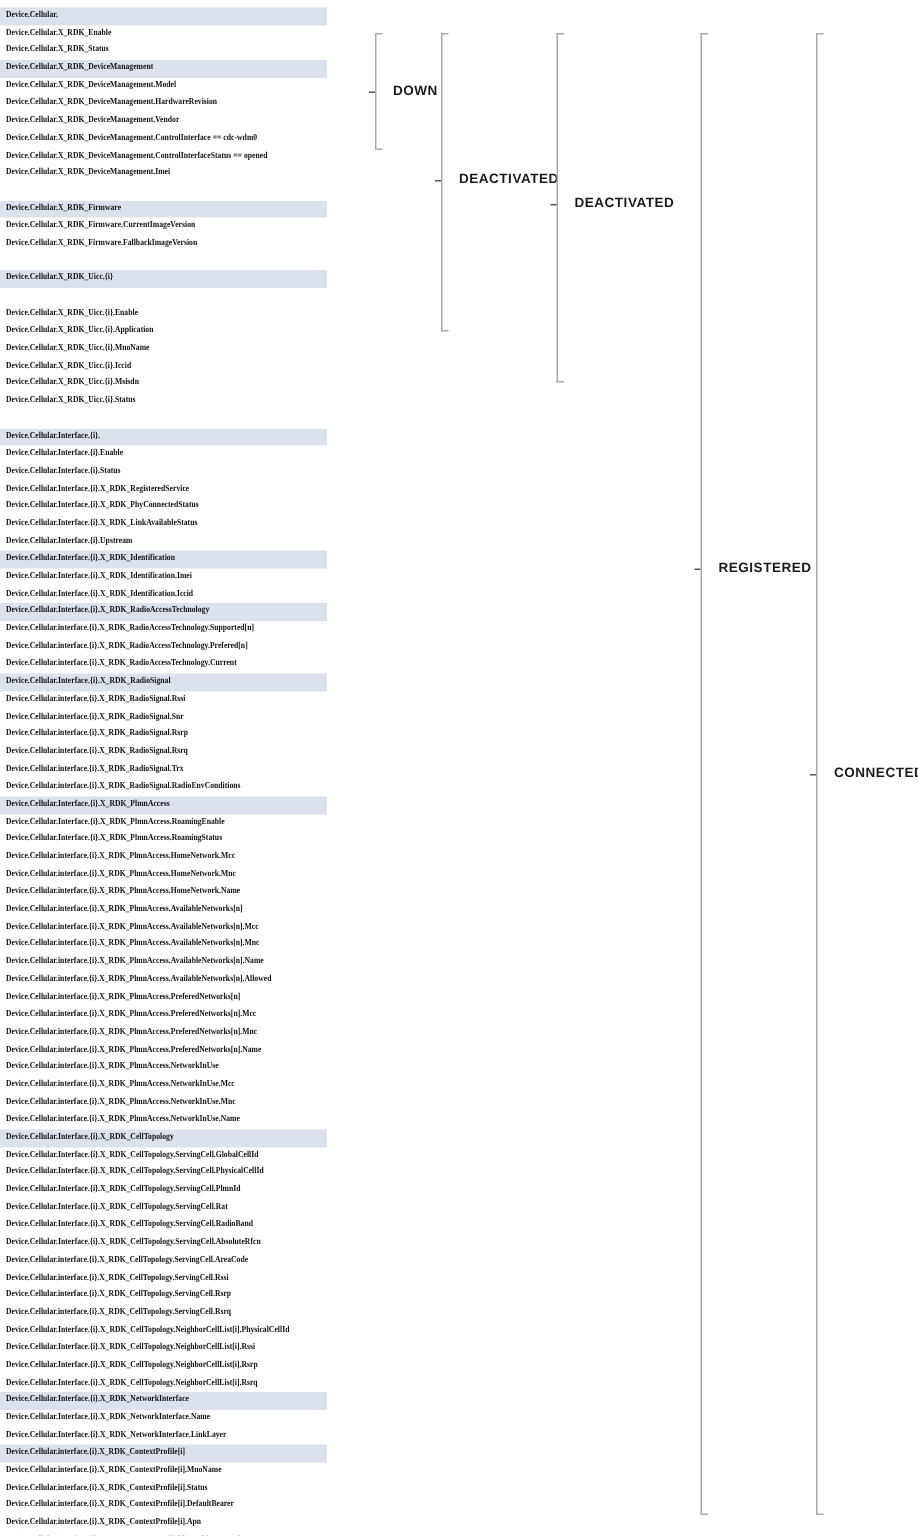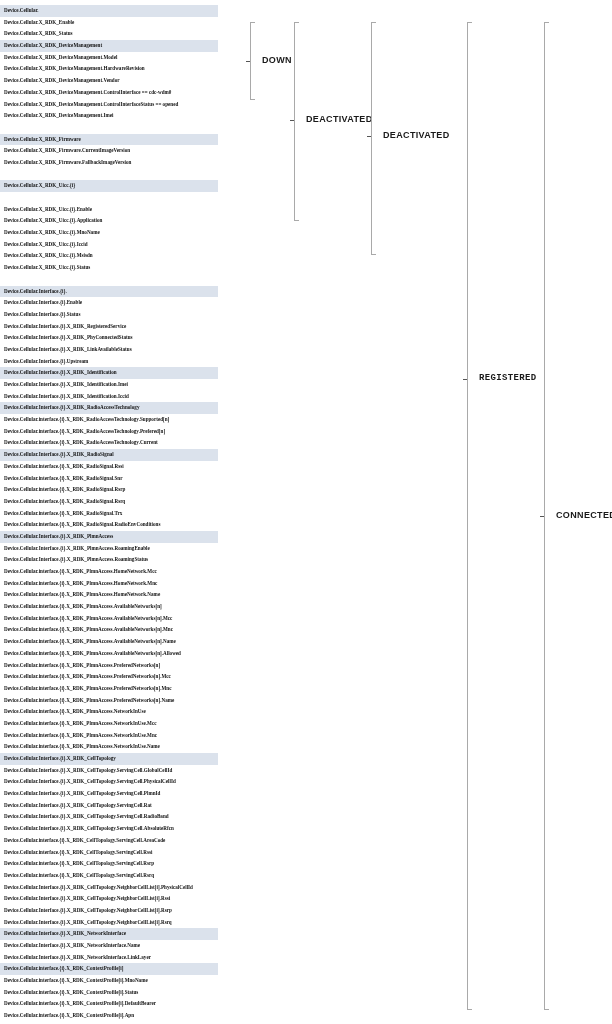--- a/index.html
+++ b/index.html
@@ -207,21 +207,21 @@
         <div class="cap-bottom"></div>
         <div class="tick" style="top: 114px;"></div>
       </div>
       <div class="bracket-label" style="left: 383px; top: 130px;">DEACTIVATED</div>
       <div class="bracket" style="left: 467px; top: 22px; height: 988px; width: 6px;">
         <div class="spine"></div>
         <div class="cap-top"></div>
         <div class="cap-bottom"></div>
         <div class="tick" style="top: 357px;"></div>
       </div>
-      <div class="bracket-label" style="left: 479px; top: 373px; font-family: Liberation Mono, monospace;">REGISTERED</div>
+      <div class="bracket-label" style="left: 479px; top: 373px;">REGISTERED</div>
       <div class="bracket" style="left: 544px; top: 22px; height: 988px; width: 6px;">
         <div class="spine"></div>
         <div class="cap-top"></div>
         <div class="cap-bottom"></div>
         <div class="tick" style="top: 494px;"></div>
       </div>
       <div class="bracket-label" style="left: 556px; top: 510px;">CONNECTED</div>
     </div>
 
 </div>

